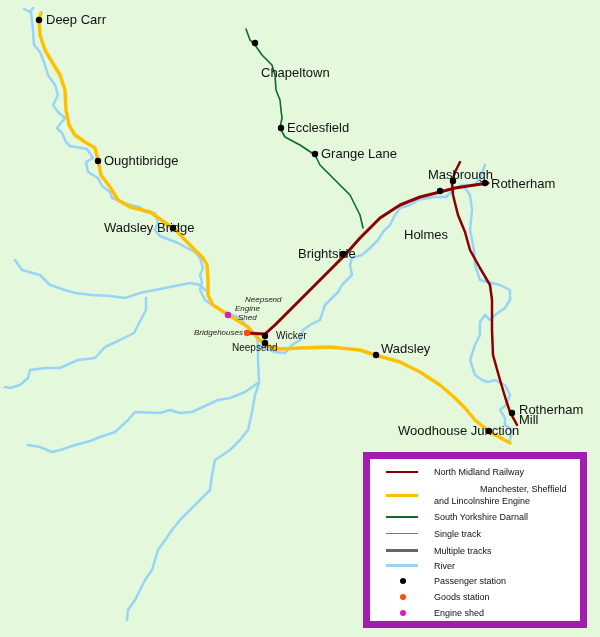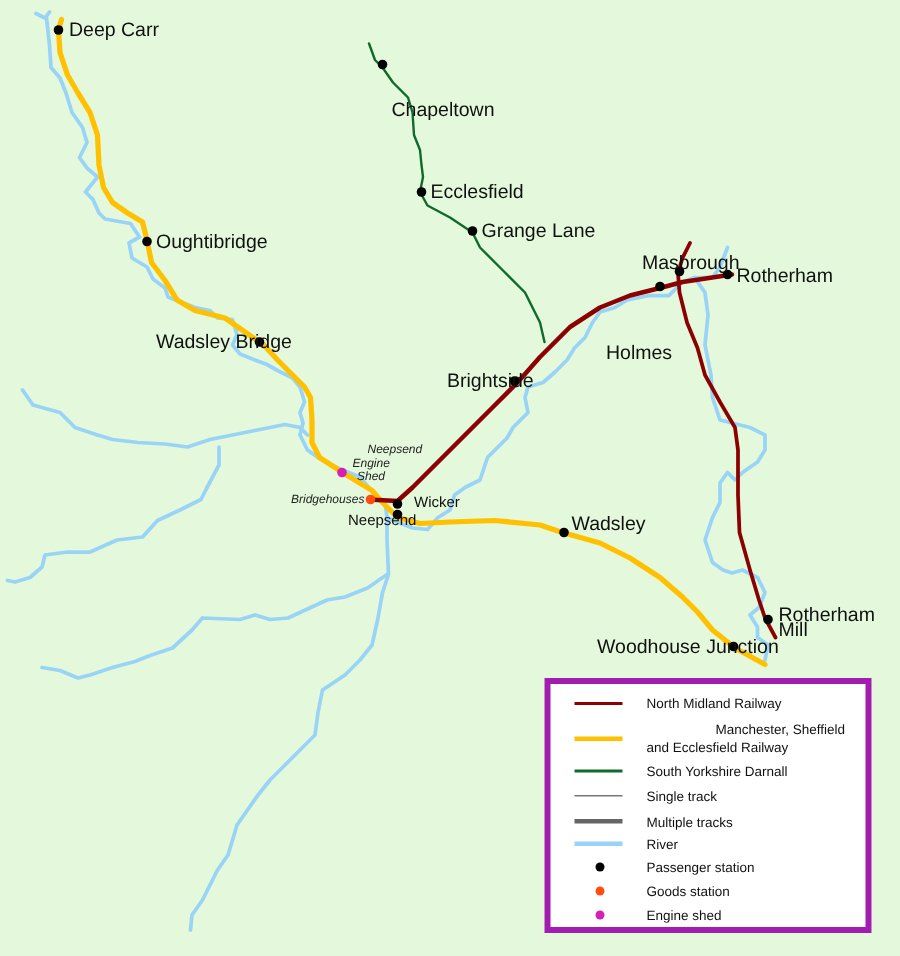--- a/index.html
+++ b/index.html
@@ -1,20 +1,20 @@
 <!DOCTYPE html>
 <html><head>
 <meta charset="utf-8">
 <style>
   html, body { margin:0; padding:0; }
   body { width:600px; height:637px; background:#e4f8dc; position:relative; overflow:hidden; font-family:"Liberation Sans", sans-serif; }
   svg.map { position:absolute; left:0; top:0; }
   .lbl { position:absolute; font-size:13px; color:#111; white-space:nowrap; line-height:10px; }
   .lbl.it { font-style:italic; color:#222; font-size:8px; }
-  .legend { position:absolute; left:363px; top:452px; width:210px; height:162px; background:#fff; border:4px solid #a21caf; }
+  .legend { position:absolute; left:363px; top:452px; width:210px; height:162px; background:#fff; border:7px solid #a21caf; }
   .leg-row { position:absolute; left:0; width:210px; font-size:9px; color:#111; }
   .leg-sym { position:absolute; left:16px; width:32px; }
   .leg-text { position:absolute; left:64px; line-height:12px; }
   .dot { position:absolute; width:6px; height:6px; border-radius:50%; left:30px; }
 </style>
 </head>
 <body>
 
 <svg class="map" width="600" height="637">
 
@@ -84,21 +84,21 @@
 <div class="lbl it" style="left:238px;top:313px;">Shed</div>
 
 <div class="legend">
   <div class="leg-row" style="top:6px;">
     <div class="leg-sym" style="top:6px;height:2px;background:#8b0000;"></div>
     <div class="leg-text" style="top:1px;">North Midland Railway</div>
   </div>
   <div class="leg-row" style="top:22px;">
     <div class="leg-sym" style="top:13px;height:3px;background:#ffc000;"></div>
     <div class="leg-text" style="top:2px;margin-left:46px;">Manchester, Sheffield</div>
-    <div class="leg-text" style="top:14px;">and Ecclesfield Railway</div>
+    <div class="leg-text" style="top:14px;">and Lincolnshire Engine</div>
   </div>
   <div class="leg-row" style="top:51px;">
     <div class="leg-sym" style="top:6px;height:2px;background:#0e6b2c;"></div>
     <div class="leg-text" style="top:1px;">South Yorkshire Darnall</div>
   </div>
   <div class="leg-row" style="top:68px;">
     <div class="leg-sym" style="top:6px;height:1px;background:#777;"></div>
     <div class="leg-text" style="top:1px;">Single track</div>
   </div>
   <div class="leg-row" style="top:85px;">

